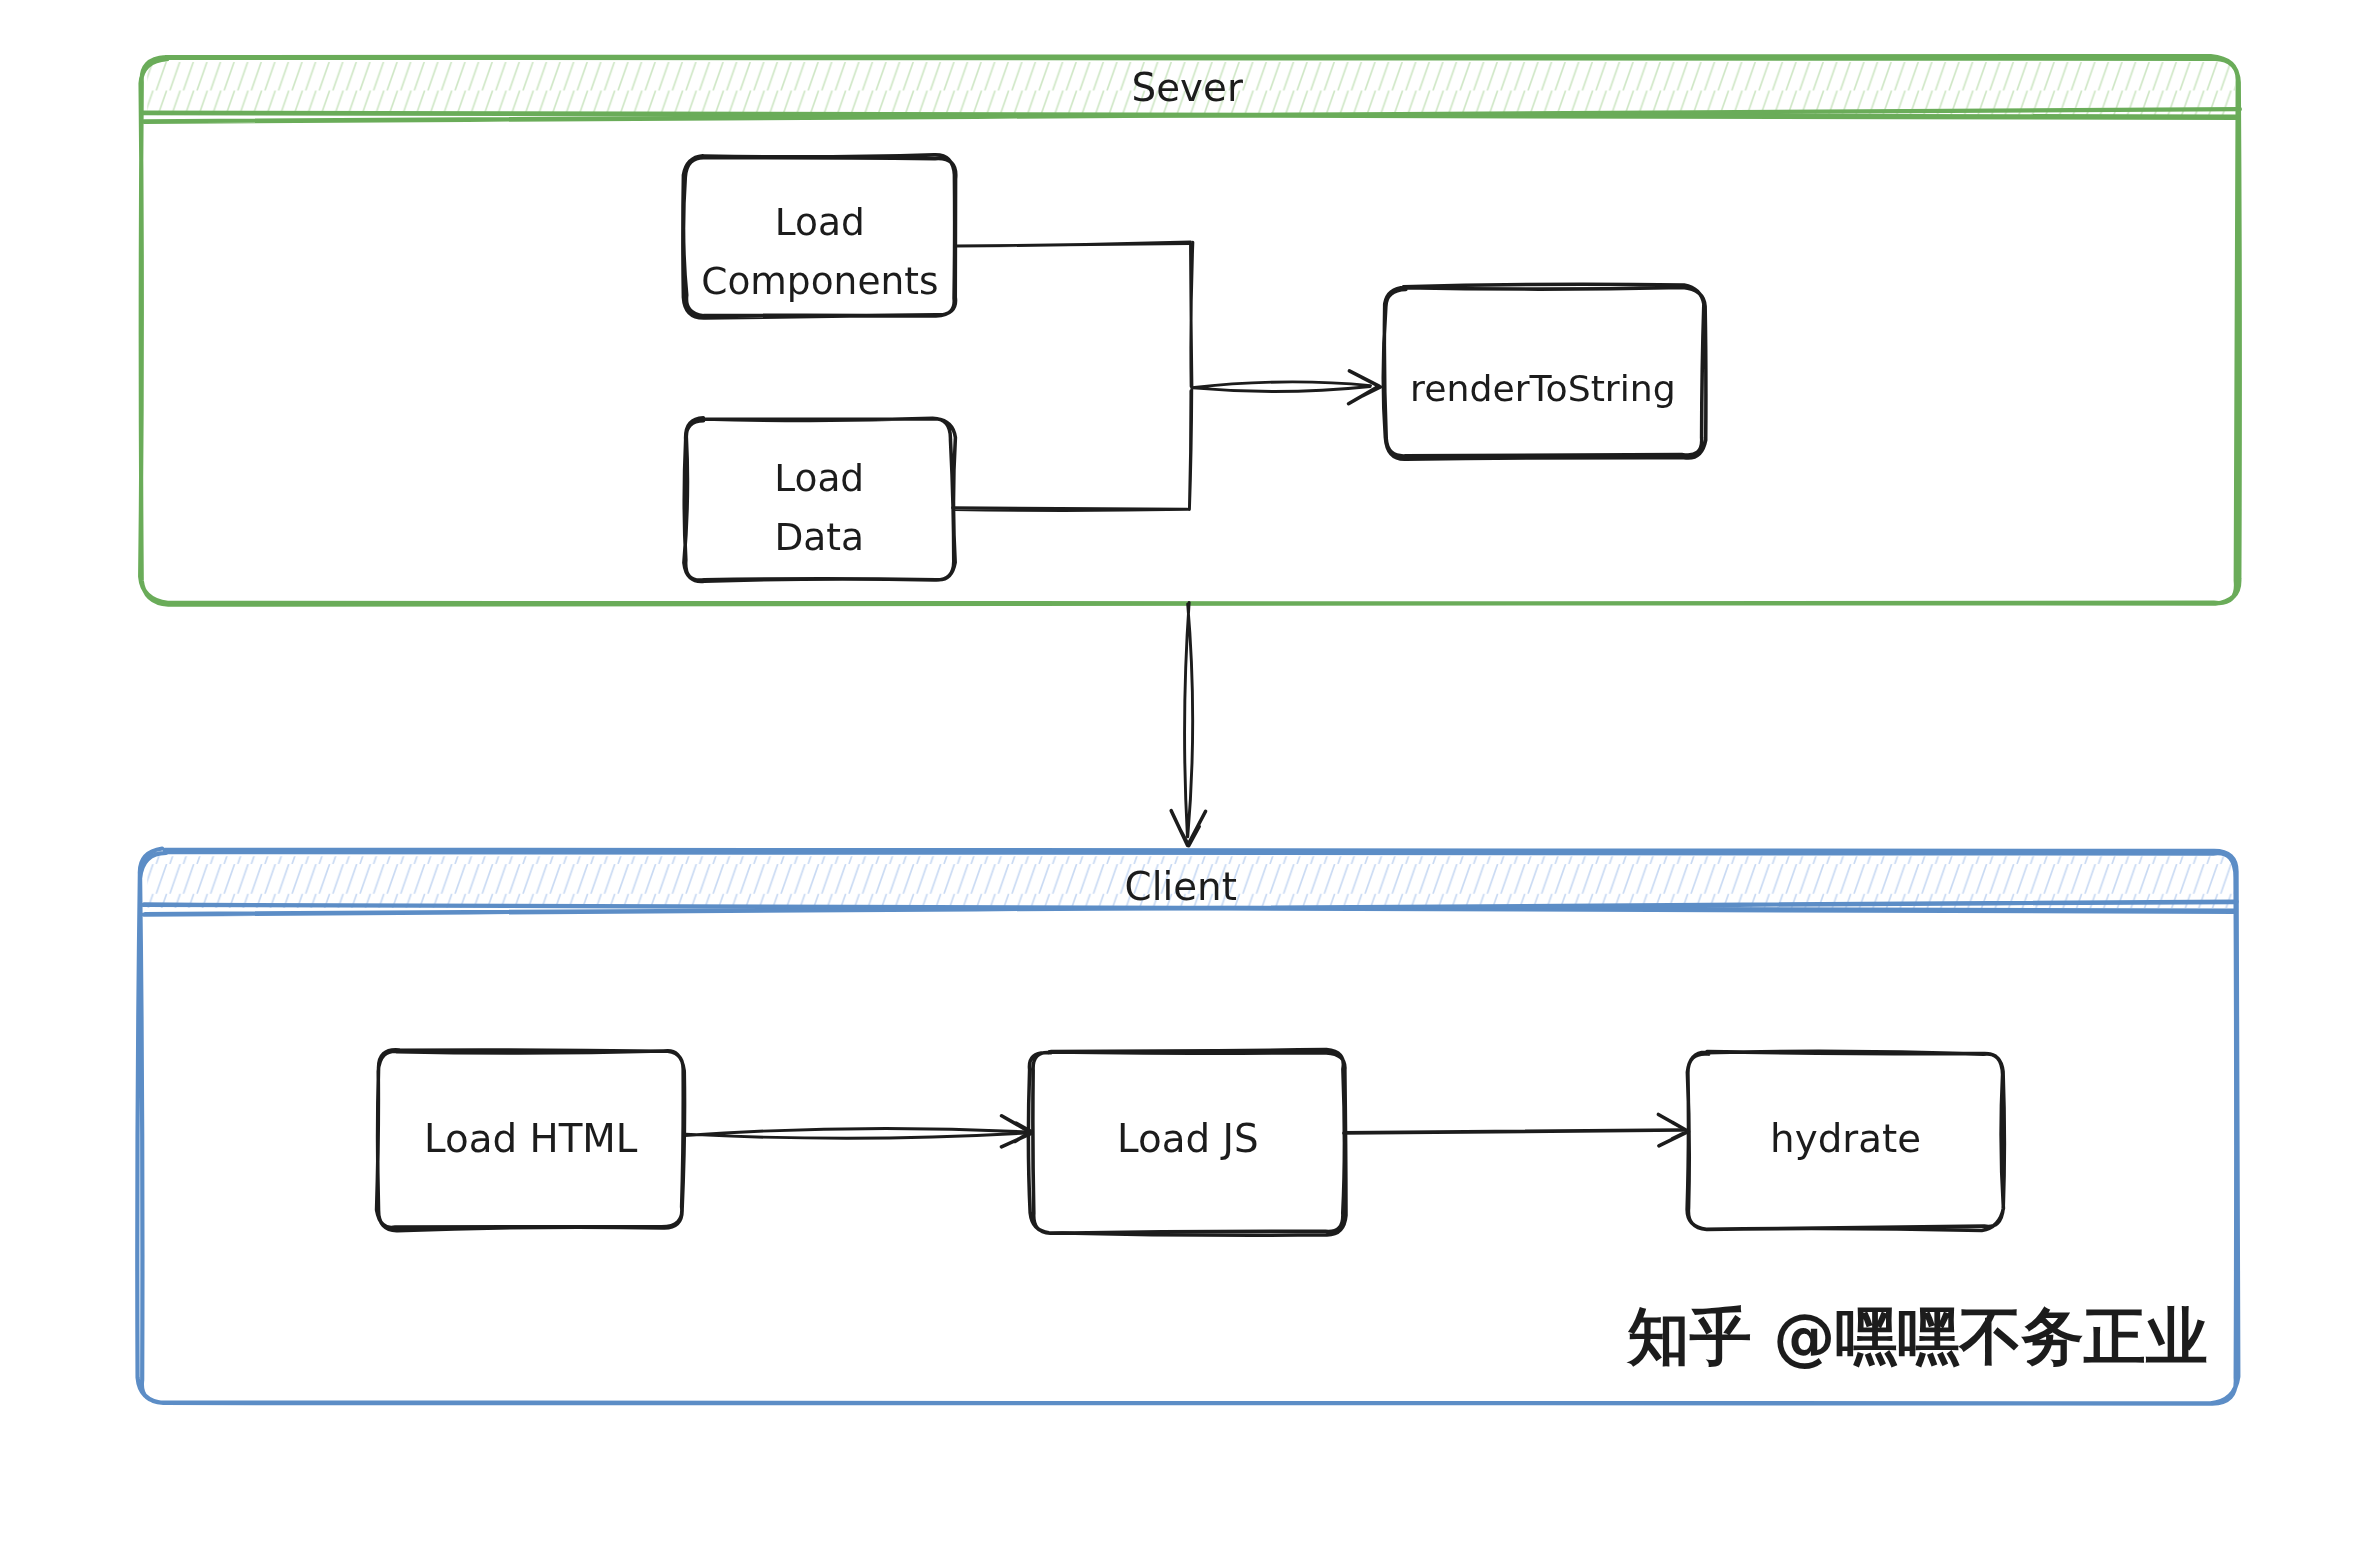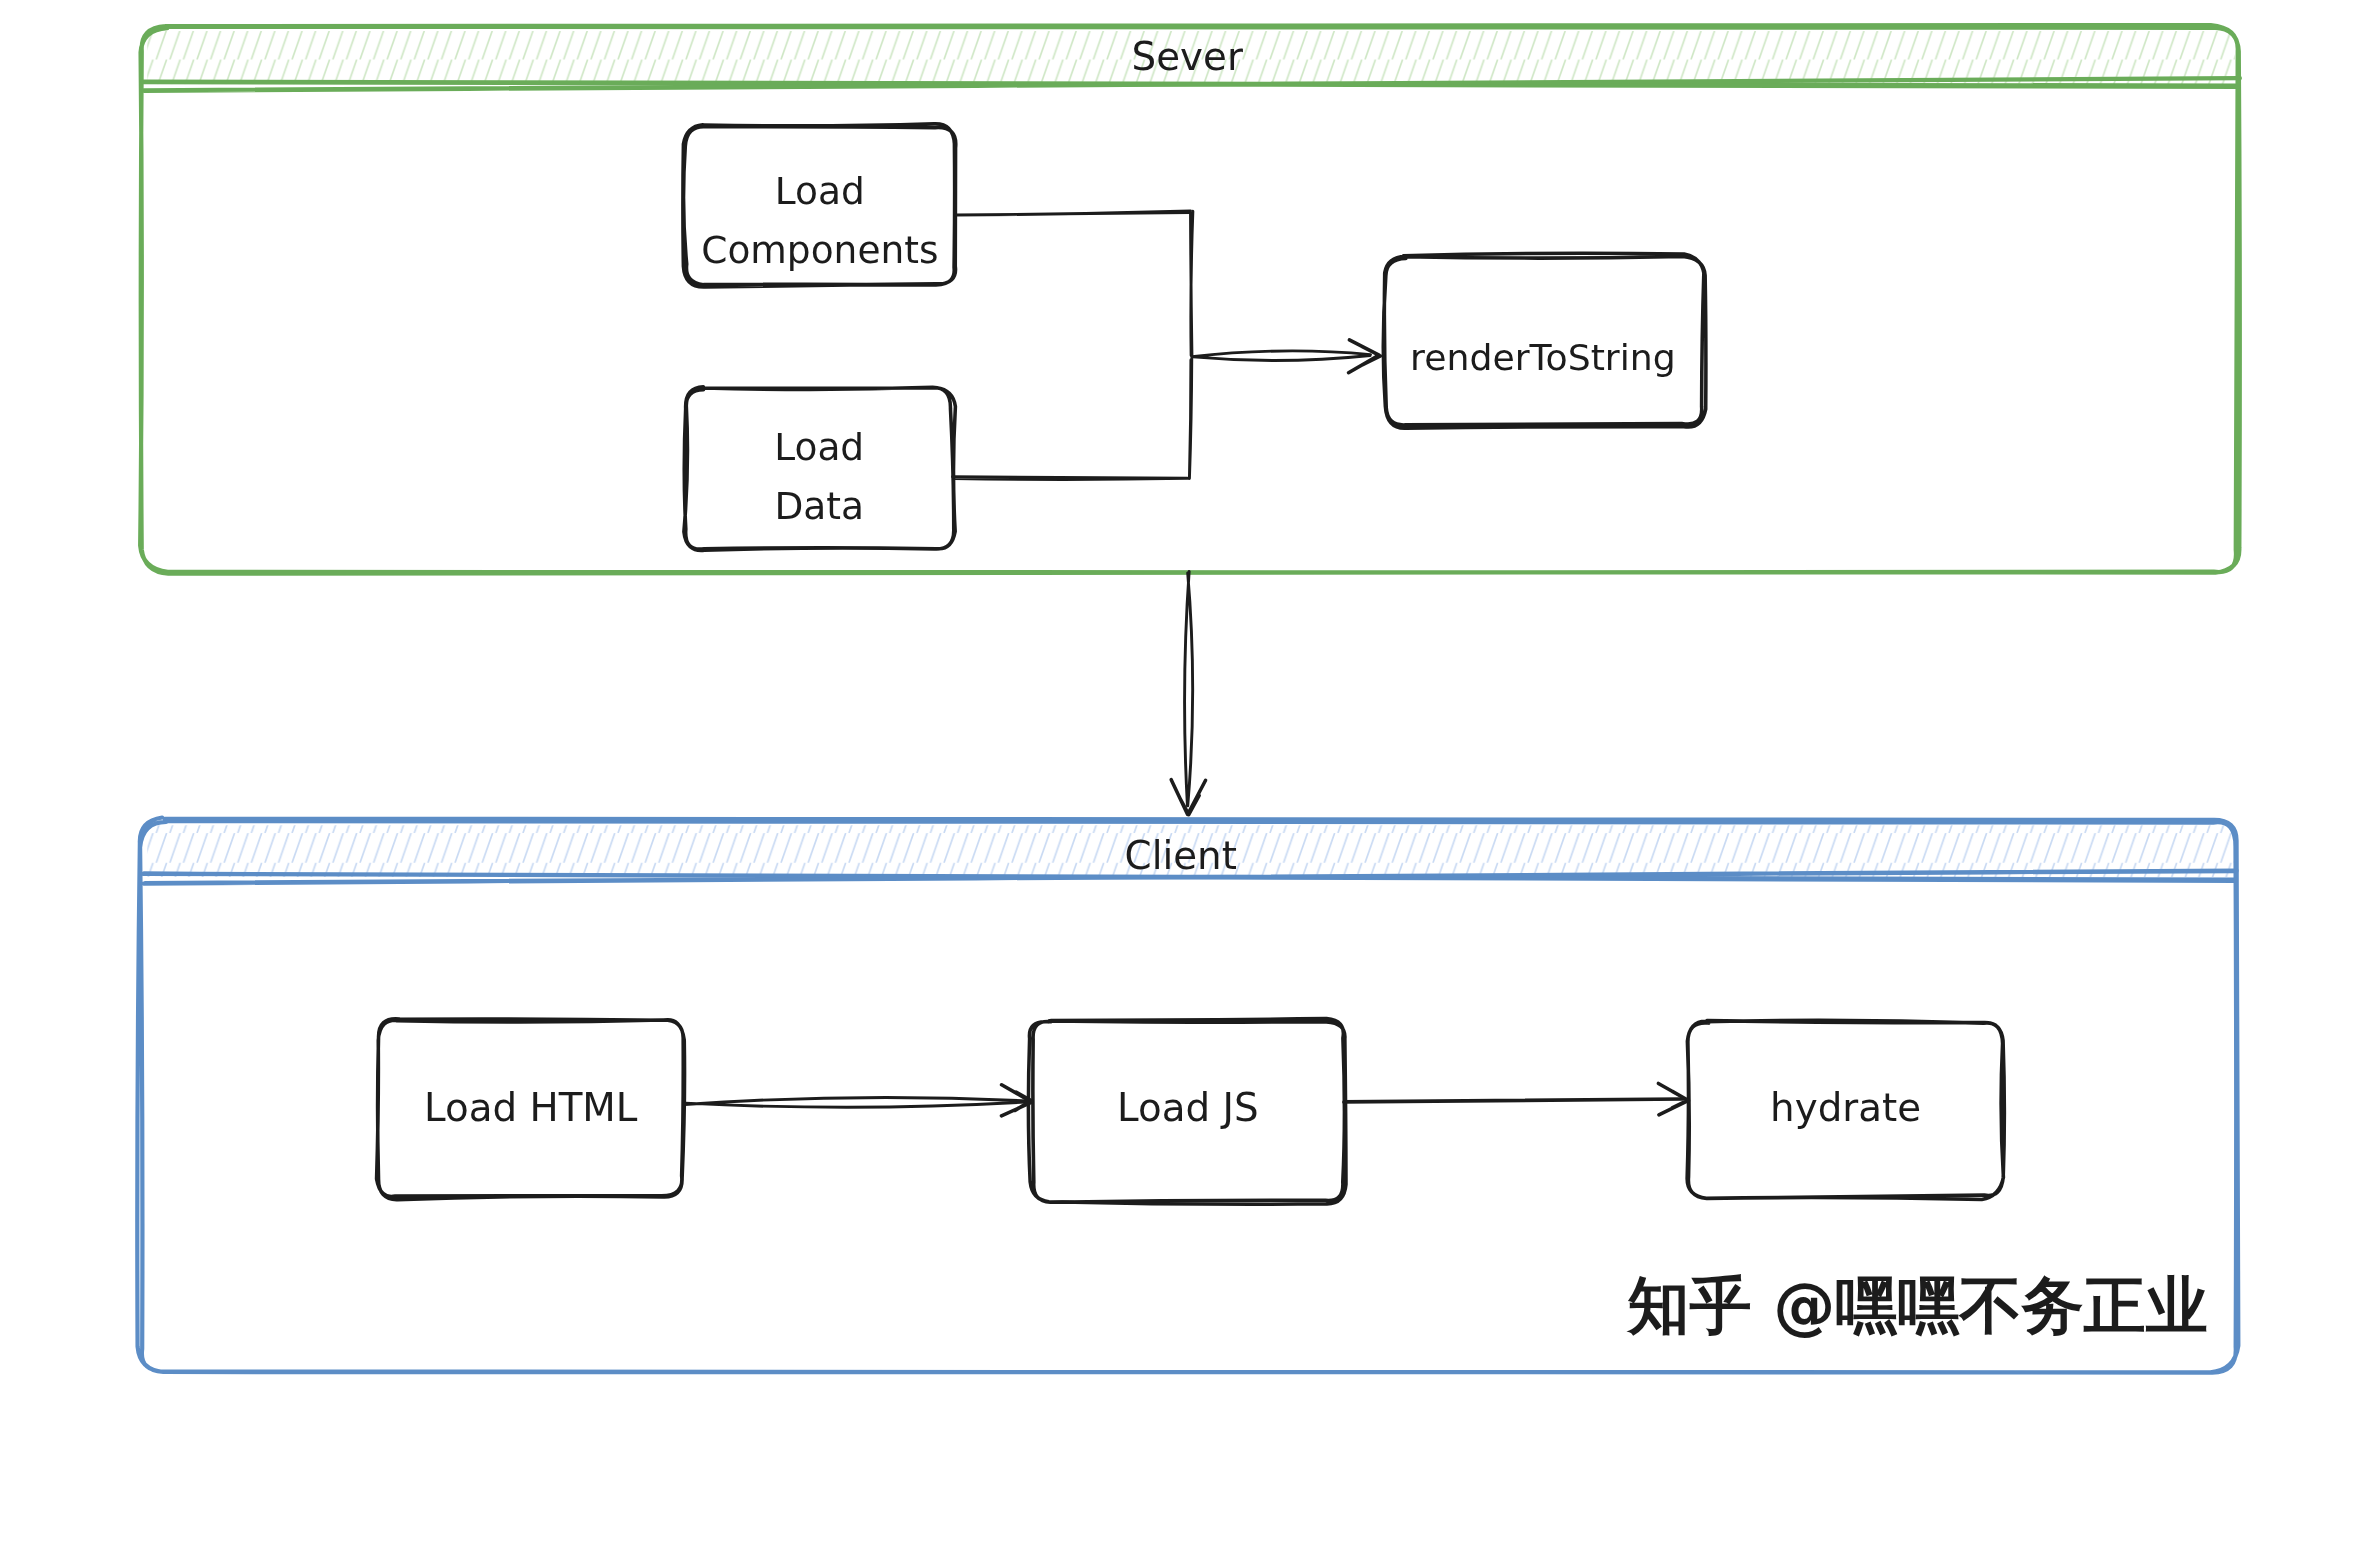--- a/index.html
+++ b/index.html
@@ -1,16 +1,16 @@
 <!DOCTYPE html>
 <html style="font-size:11.4px"><head>
 <meta charset="utf-8">
 <style>
   html,body{margin:0;padding:0;background:#ffffff;}
-  .stage{position:relative;width:2377px;height:1397px;background:#ffffff;overflow:hidden;}
+  .stage{position:relative;width:2377px;height:1397px;background:#ffffff;overflow:hidden;margin-top:31px;}
   svg{display:block;width:100%;height:100%;}
   .ink{fill:none;stroke:#1c1c1c;stroke-linecap:round;stroke-linejoin:round;}
   .w45{stroke-width:4.5;}
   .w5{stroke-width:5.5;}
   .w65{stroke-width:7;}
   .accent{fill:none;stroke-linecap:round;stroke-linejoin:round;stroke-width:6.5;}
   text{font-family:"DejaVu Sans","Liberation Sans",sans-serif;fill:#1c1c1c;}
   .label{font-size:58px;text-anchor:middle;}
   .label-sm{font-size:56px;text-anchor:middle;}
   .label-lg{font-size:60px;text-anchor:middle;}

